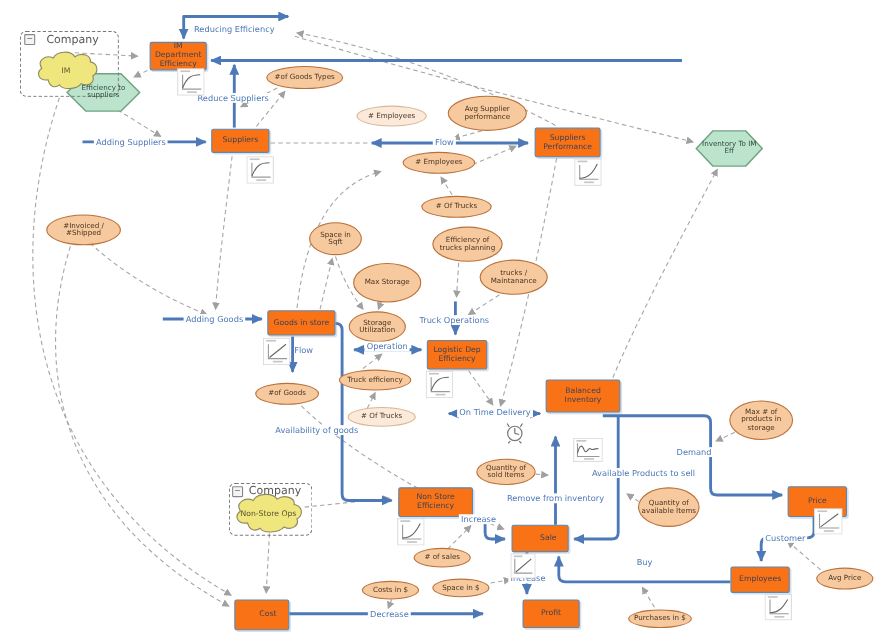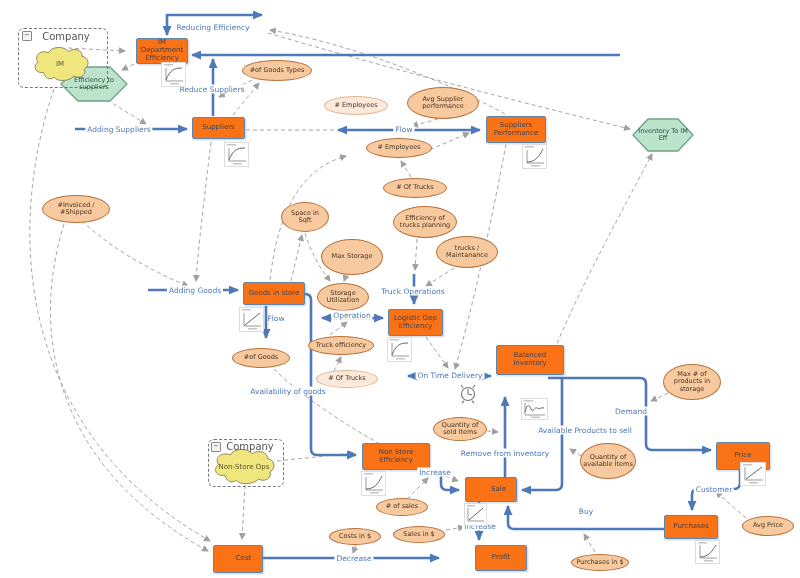--- a/index.html
+++ b/index.html
@@ -135,21 +135,21 @@
 
   <div class="node stock" style="left:136px;top:38px;width:52px;height:26px;">IM Department Efficiency</div>
   <div class="node stock" style="left:192px;top:117px;width:53px;height:22px;">Suppliers</div>
   <div class="node stock" style="left:486px;top:116px;width:60px;height:27px;">Suppliers Performance</div>
   <div class="node stock" style="left:243px;top:282px;width:62px;height:23px;">Goods in store</div>
   <div class="node stock" style="left:388px;top:309px;width:55px;height:27px;">Logistic Dep Efficiency</div>
   <div class="node stock" style="left:496px;top:345px;width:68px;height:30px;">Balanced Inventory</div>
   <div class="node stock" style="left:362px;top:443px;width:68px;height:27px;">Non Store Efficiency</div>
   <div class="node stock" style="left:465px;top:477px;width:52px;height:25px;padding-left:16px;">Sale</div>
   <div class="node stock" style="left:716px;top:442px;width:54px;height:28px;">Price</div>
-  <div class="node stock" style="left:664px;top:515px;width:54px;height:24px;">Purchases</div>
+  <div class="node stock" style="left:664px;top:515px;width:54px;height:24px;">Employees</div>
   <div class="node stock" style="left:213px;top:545px;width:50px;height:28px;padding-left:12px;">Cost</div>
   <div class="node stock" style="left:445px;top:545px;width:52px;height:26px;margin-left:30px;">Profit</div>
 
   <div class="hextext" style="left:94px;top:84px;width:56px;">Efficiency to suppliers</div>
   <div class="hextext" style="left:663px;top:135px;width:50px;">Inventory To IM Eff</div>
 
   <div class="node var" style="left:242px;top:60px;width:70px;height:21px;">#of Goods Types</div>
   <div class="node var pale" style="left:324px;top:96px;width:64px;height:19px;"># Employees</div>
   <div class="node var" style="left:407px;top:87px;width:72px;height:32px;">Avg Supplier performance</div>
   <div class="node var" style="left:366px;top:138px;width:66px;height:20px;"># Employees</div>
@@ -161,21 +161,21 @@
   <div class="node var" style="left:393px;top:206px;width:64px;height:32px;">Efficiency of trucks planning</div>
   <div class="node var" style="left:42px;top:195px;width:68px;height:28px;">#Invoiced / #Shipped</div>
   <div class="node var" style="left:232px;top:348px;width:58px;height:20px;">#of Goods</div>
   <div class="node var" style="left:308px;top:336px;width:66px;height:19px;">Truck efficiency</div>
   <div class="node var pale" style="left:316px;top:370px;width:62px;height:18px;"># Of Trucks</div>
   <div class="node var" style="left:433px;top:417px;width:54px;height:24px;">Quantity of sold Items</div>
   <div class="node var" style="left:580px;top:443px;width:56px;height:36px;">Quantity of available Items</div>
   <div class="node var" style="left:663px;top:364px;width:58px;height:36px;">Max # of products in storage</div>
   <div class="node var" style="left:376px;top:498px;width:52px;height:18px;"># of sales</div>
   <div class="node var" style="left:329px;top:528px;width:52px;height:17px;">Costs in $</div>
-  <div class="node var" style="left:393px;top:526px;width:52px;height:17px;">Sales in $</div>
+  <div class="node var" style="left:393px;top:526px;width:52px;height:17px;">Space in $</div>
   <div class="node var" style="left:742px;top:516px;width:52px;height:20px;">Avg Price</div>
   <div class="node var" style="left:571px;top:554px;width:58px;height:17px;">Purchases in $</div>
 
   <div class="flowlabel" style="left:213px;top:27px;">Reducing Efficiency</div>
   <div class="flowlabel bg" style="left:212px;top:89px;">Reduce Suppliers</div>
   <div class="flowlabel bg" style="left:119px;top:129px;">Adding Suppliers</div>
   <div class="flowlabel bg" style="left:404px;top:129px;">Flow</div>
   <div class="flowlabel bg" style="left:195px;top:290px;">Adding Goods</div>
   <div class="flowlabel" style="left:276px;top:318px;">Flow</div>
   <div class="flowlabel bg" style="left:352px;top:315px;">Operation</div>

